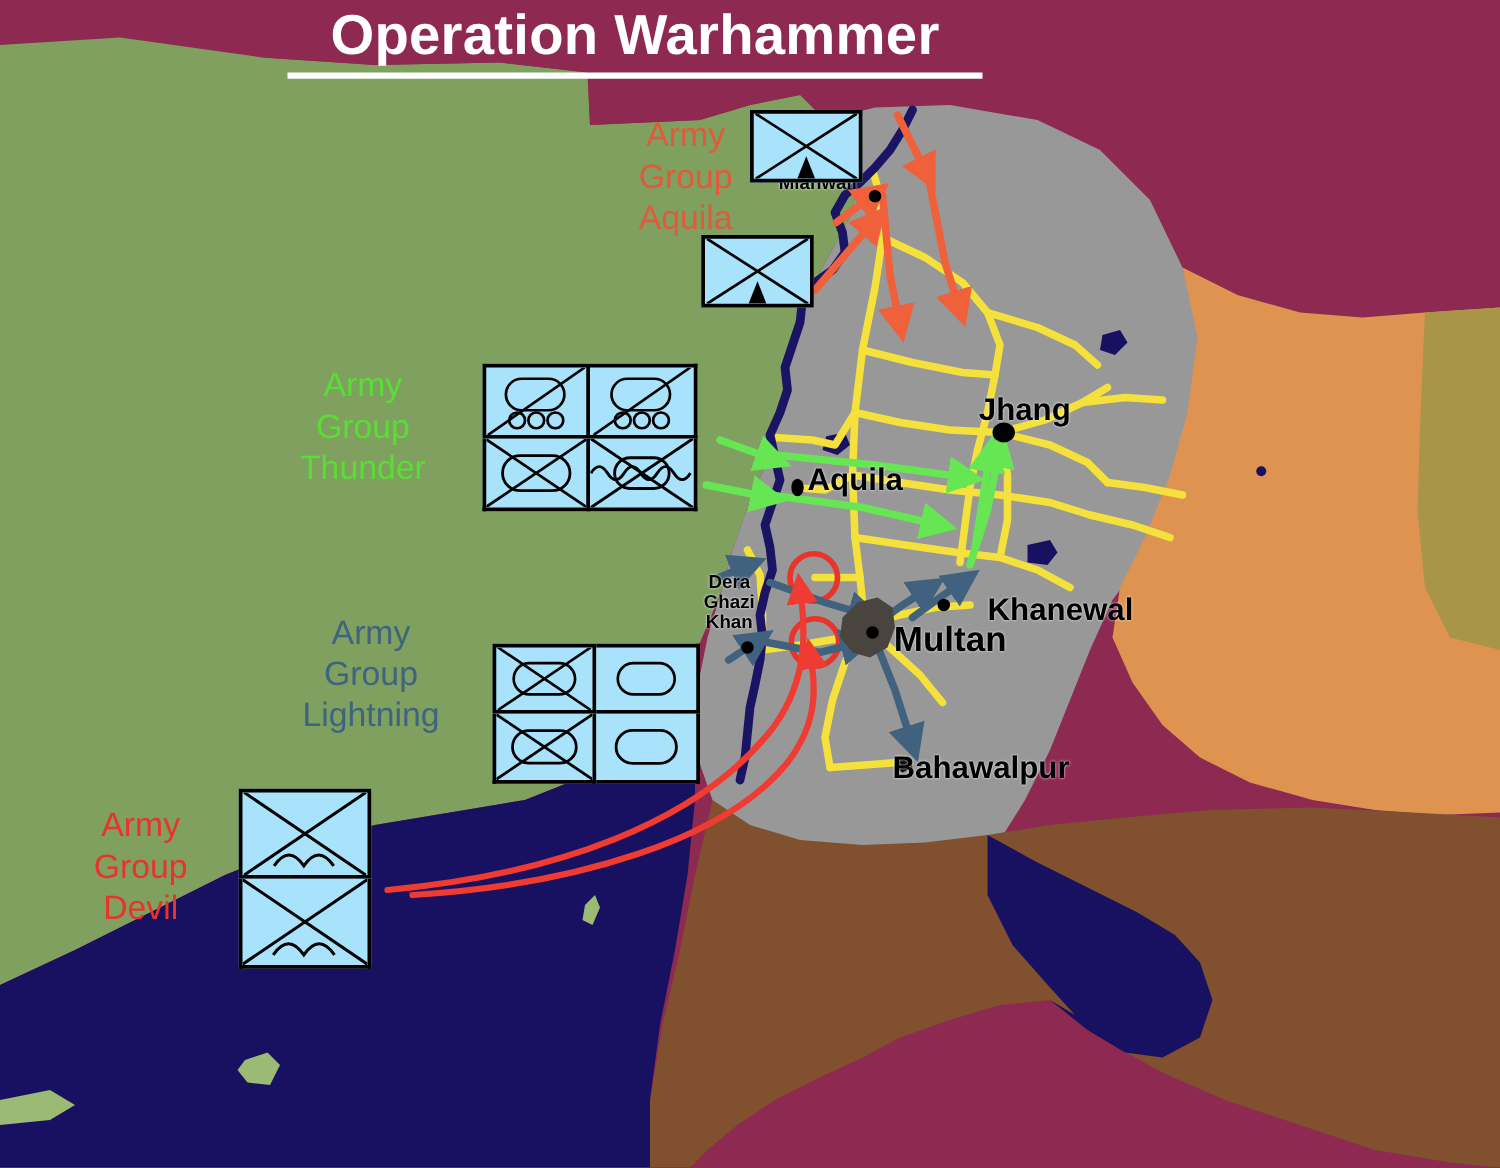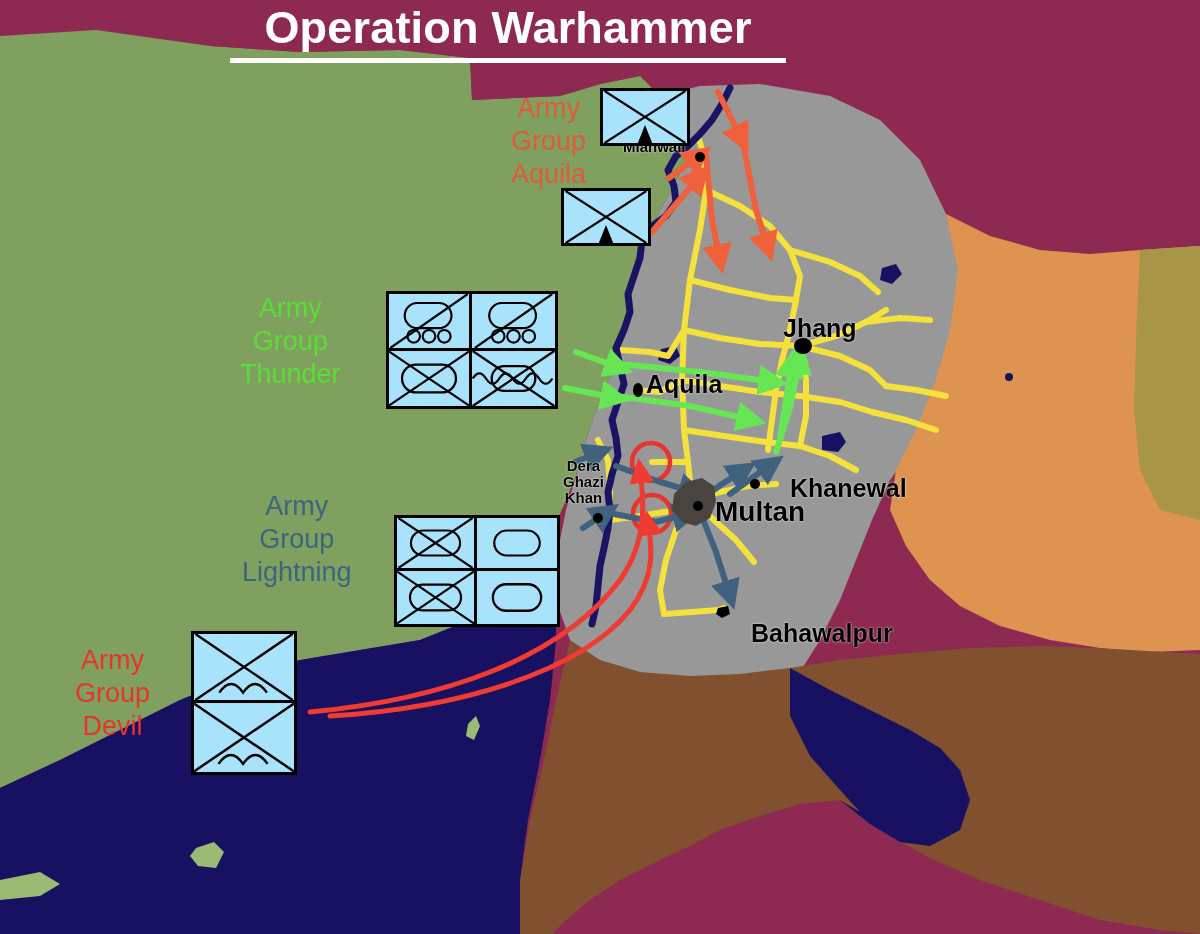--- a/index.html
+++ b/index.html
@@ -30,21 +30,21 @@
   .urow{display:flex;}
 
   .city-label{position:absolute;color:#000;font-weight:bold;font-size:25px;
               line-height:20px;z-index:34;white-space:pre-line;text-shadow:0 0 2px #fff;}
   #city-mianwali{left:623px;top:137px;font-size:15px;}
   #city-jhang{left:783px;top:318px;}
   #city-layyah{left:646px;top:374px;}
   #city-dgkhan{left:563px;top:458px;font-size:15px;line-height:16px;text-align:center;}
   #city-multan{left:715px;top:502px;font-size:28px;}
   #city-khanewal{left:766px;top:478px;margin-left:24px;}
-  #city-bahawalpur{left:751px;top:604px;margin-top:19px;}
+  #city-bahawalpur{left:714px;top:604px;}
 </style>
 </head>
 <body>
 
 <div id="map">
 
   <svg id="basemap" viewBox="0 0 1200 934" preserveAspectRatio="none">
     <rect x="0" y="0" width="1200" height="934" fill="#8E2A52"></rect>
 
     <path fill="#7FA05E" d="M0,36 L96,30 L210,46 L300,52 L400,50 L470,58 L472,100 L560,96 L600,84

